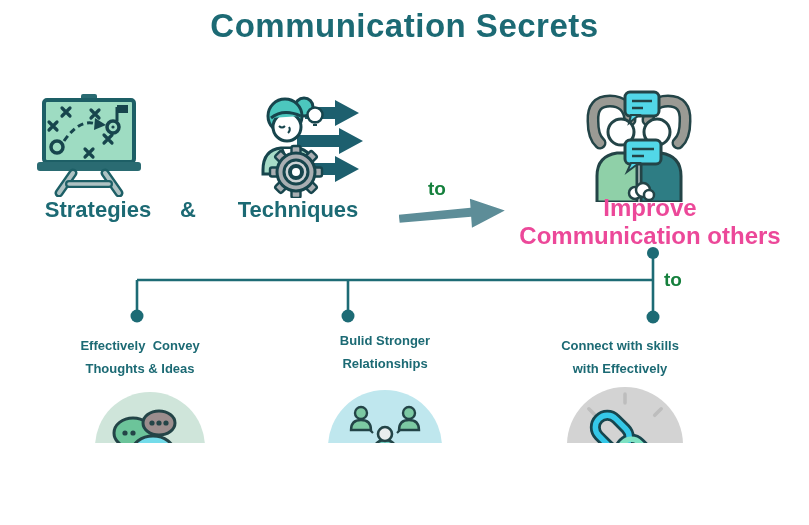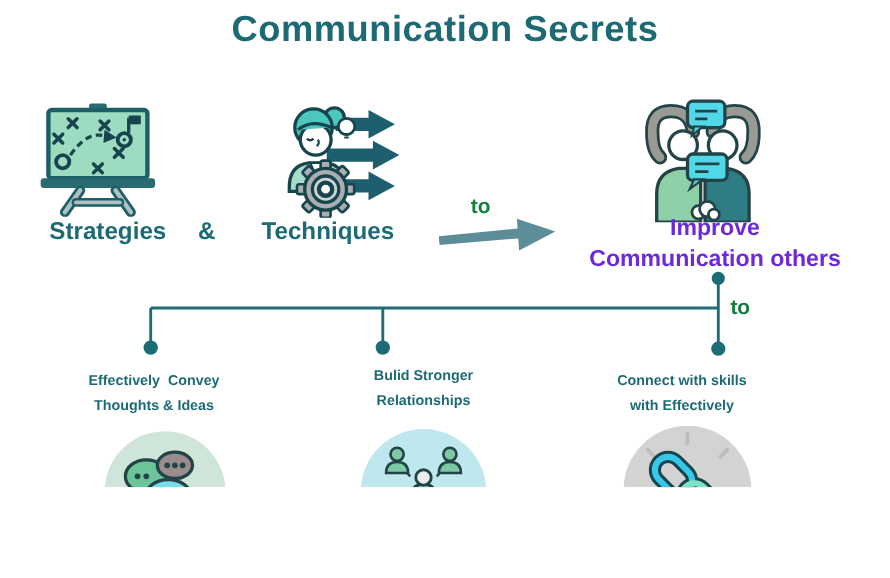--- a/index.html
+++ b/index.html
@@ -9,21 +9,21 @@
   }
   .abs{position:absolute;}
   .page-title{
     left:0;top:7px;width:809px;text-align:center;
     font-size:33px;font-weight:700;letter-spacing:0.5px;color:#1c6a74;
   }
   .row-label{font-size:22px;font-weight:700;color:#1c6a74;text-align:center;}
   .small-to{font-size:19px;font-weight:700;color:#15803d;}
   .result-label{
     left:500px;top:194px;width:300px;text-align:center;
-    font-size:21px;font-weight:700;color:#6d28d9;line-height:28px;
+    font-size:24px;font-weight:700;color:#ec4899;line-height:28px;
   }
   .branch-label{
     font-size:13px;font-weight:700;color:#1c6a74;text-align:center;line-height:23px;
   }
   .b-line{white-space:pre-wrap;}
   .logo-text{
     font-size:20px;letter-spacing:3px;color:#76777a;font-weight:500;
   }
   svg{display:block;}
   .overlay{left:0;top:0;pointer-events:none;}

